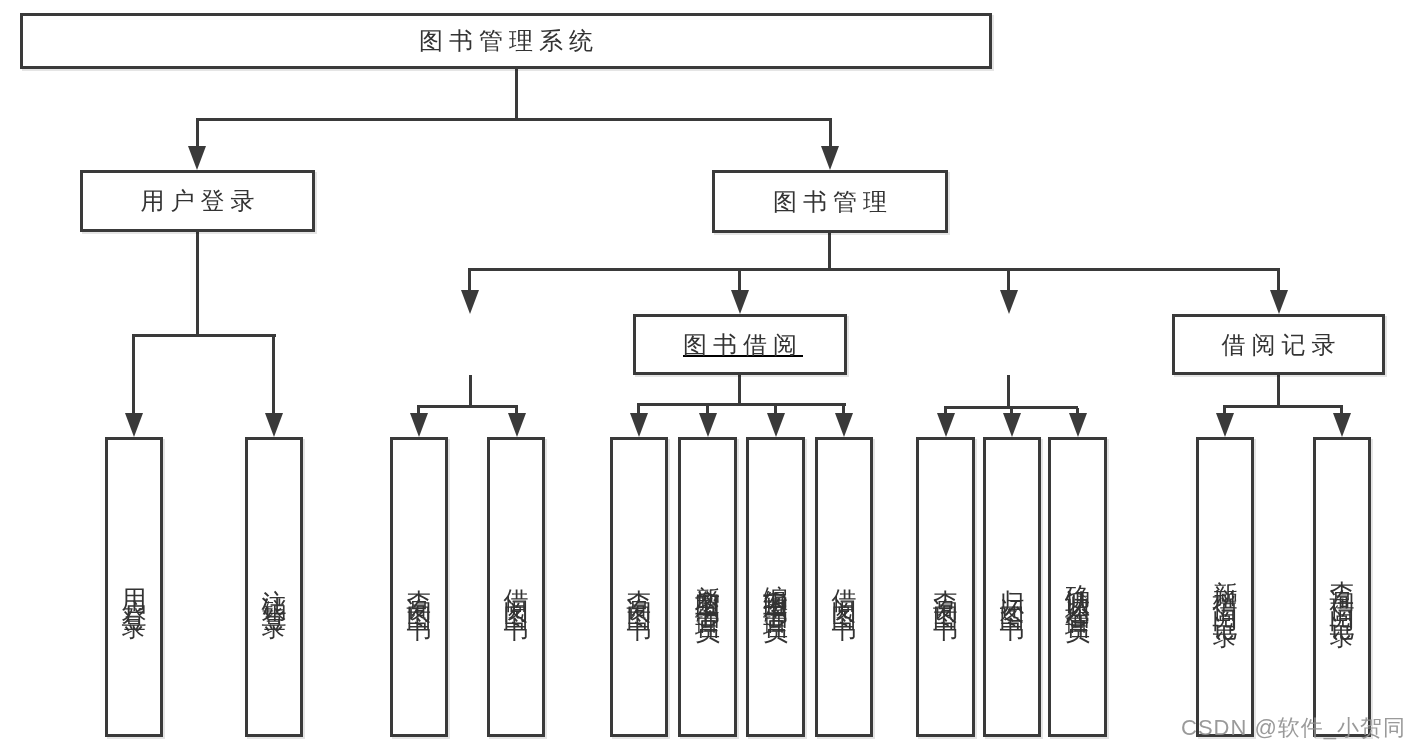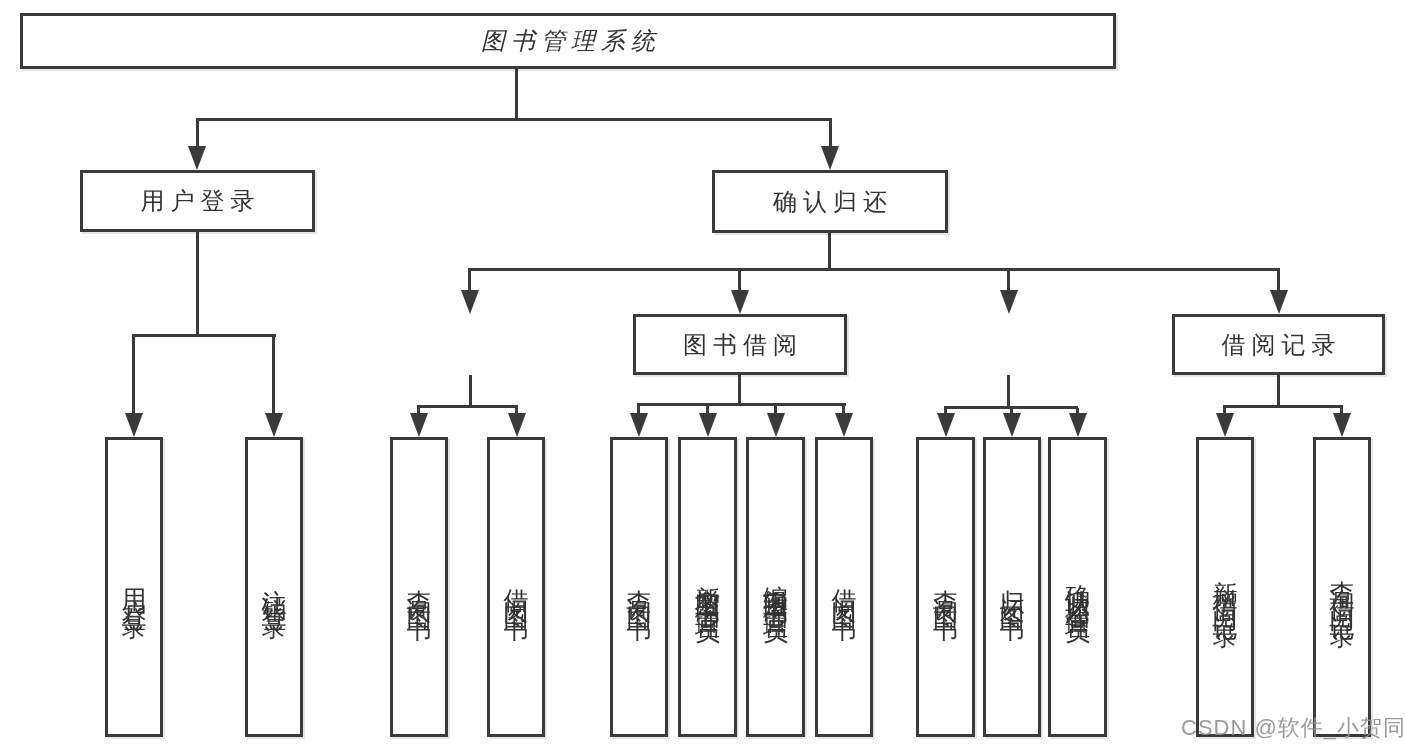--- a/index.html
+++ b/index.html
@@ -42,33 +42,33 @@
     position:absolute;left:1181px;top:713px;
     font-size:22px;color:rgba(145,145,145,0.92);
     letter-spacing:1px;white-space:nowrap;z-index:5;
   }
 </style>
 </head>
 <body>
 
 <div class="canvas">
 
-  <div class="box" style="left:20px;top:13px;width:1096px;height:56px;font-style:italic;">
+  <div class="box" style="left:20px;top:13px;width:972px;height:56px;">
     <span class="hlabel">图书管理系统</span>
   </div>
 
   <div class="box" style="left:80px;top:170px;width:235px;height:62px;">
     <span class="hlabel">用户登录</span>
   </div>
 
   <div class="box" style="left:712px;top:170px;width:236px;height:63px;">
-    <span class="hlabel">确认归还</span>
+    <span class="hlabel">图书管理</span>
   </div>
 
-  <div class="box" style="left:633px;top:314px;width:214px;height:61px;">
+  <div class="box" style="left:633px;top:314px;width:214px;height:61px;text-decoration:underline;">
     <span class="hlabel">图书借阅</span>
   </div>
   <div class="box" style="left:1172px;top:314px;width:213px;height:61px;">
     <span class="hlabel">借阅记录</span>
   </div>
 
   <div class="box" style="left:105px;top:437px;width:58px;height:300px;">
     <span class="vtext">用户登录</span>
   </div>
   <div class="box" style="left:245px;top:437px;width:58px;height:300px;">

